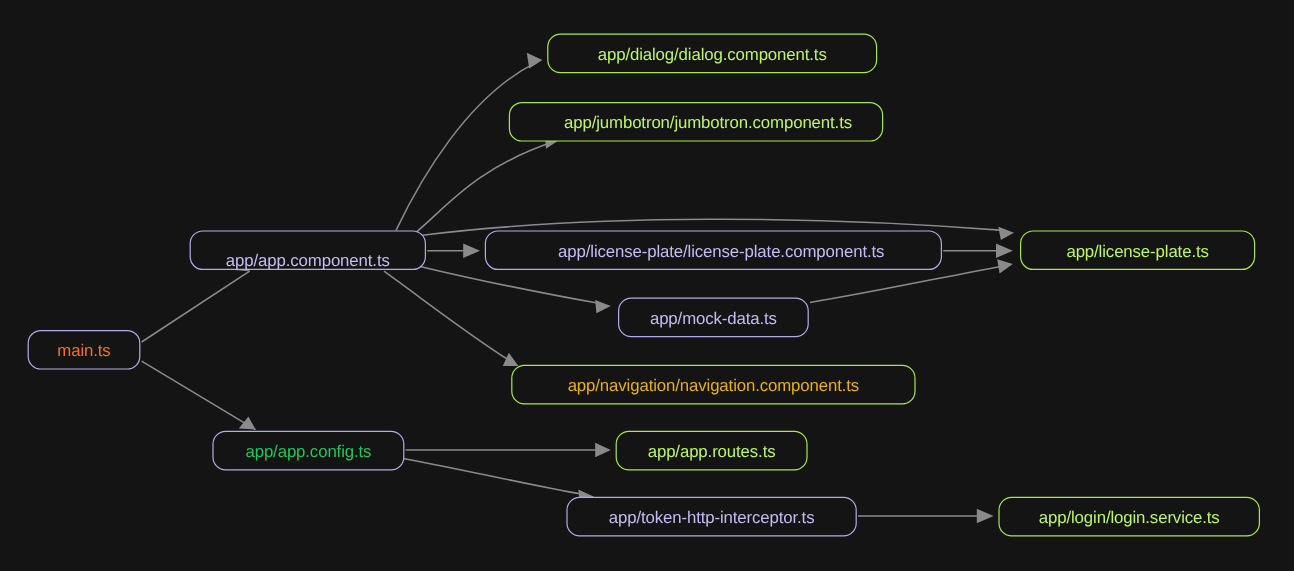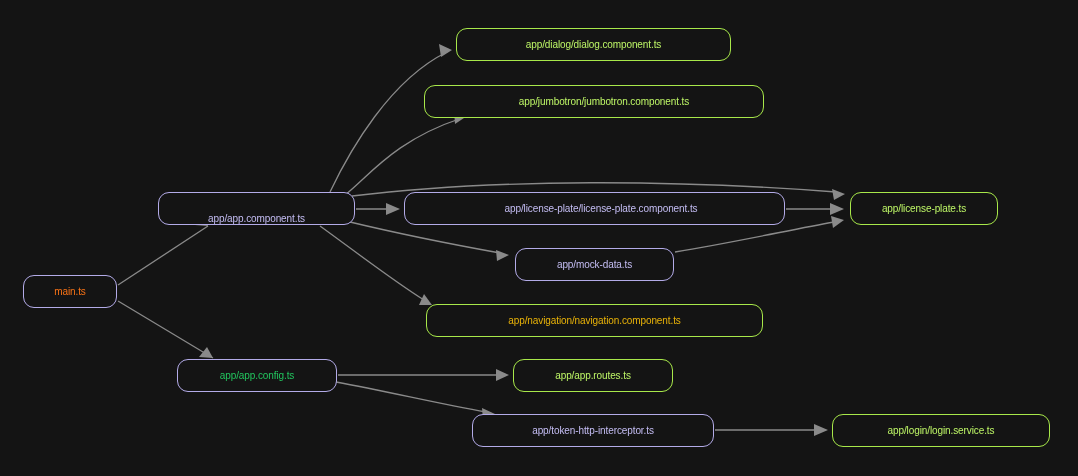--- a/index.html
+++ b/index.html
@@ -50,21 +50,21 @@
     justify-content: center;
     border-style: solid;
     border-width: 1.4px;
     border-radius: 11px;
     background: #141414;
     white-space: nowrap;
     height: 33px;
     cursor: default;
   }
   .node-label {
-    font-size: 10px;
+    font-size: 14px;
     line-height: 1;
     letter-spacing: -0.1px;
   }
   .node.kind-ts {
     border-color: #b3abe8;
   }
   .node.kind-ts .node-label {
     color: #c3bcf2;
   }
   .node.kind-comp {
@@ -137,27 +137,27 @@
   <div id="node-layer">
       <div class="node kind-ts" style="left: 23px; top: 275px; width: 94px; border-color: rgb(179, 171, 232);">
         <span class="node-label" style="color: #f97316;">main.ts</span>
       </div>
       <div class="node kind-ts" style="left: 158px; top: 192px; width: 197px; border-color: rgb(179, 171, 232); align-items: flex-end;">
         <span class="node-label" style="color: rgb(195, 188, 242);">app/app.component.ts</span>
       </div>
       <div class="node kind-comp" style="left: 456px; top: 28px; width: 275px; border-color: rgb(168, 232, 74);">
         <span class="node-label" style="color: rgb(189, 245, 102);">app/dialog/dialog.component.ts</span>
       </div>
-      <div class="node kind-comp" style="left: 424px; top: 85px; width: 340px; border-color: rgb(168, 232, 74); padding-left: 20px;">
+      <div class="node kind-comp" style="left: 424px; top: 85px; width: 312px; border-color: rgb(168, 232, 74); padding-left: 20px;">
         <span class="node-label" style="color: rgb(189, 245, 102);">app/jumbotron/jumbotron.component.ts</span>
       </div>
       <div class="node kind-ts" style="left: 404px; top: 192px; width: 381px; border-color: rgb(179, 171, 232); padding-left: 13px;">
         <span class="node-label" style="color: rgb(195, 188, 242);">app/license-plate/license-plate.component.ts</span>
       </div>
-      <div class="node kind-comp" style="left: 850px; top: 192px; width: 148px; border-color: rgb(168, 232, 74);">
+      <div class="node kind-comp" style="left: 850px; top: 192px; width: 196px; border-color: rgb(168, 232, 74);">
         <span class="node-label" style="color: rgb(189, 245, 102);">app/license-plate.ts</span>
       </div>
       <div class="node kind-ts" style="left: 515px; top: 248px; width: 159px; border-color: rgb(179, 171, 232);">
         <span class="node-label" style="color: rgb(195, 188, 242);">app/mock-data.ts</span>
       </div>
       <div class="node kind-comp" style="left: 426px; top: 304px; width: 337px; border-color: rgb(168, 232, 74);">
         <span class="node-label" style="color: #eab308;">app/navigation/navigation.component.ts</span>
       </div>
       <div class="node kind-ts" style="left: 177px; top: 359px; width: 160px; border-color: rgb(179, 171, 232);">
         <span class="node-label" style="color: #22c55e;">app/app.config.ts</span>

